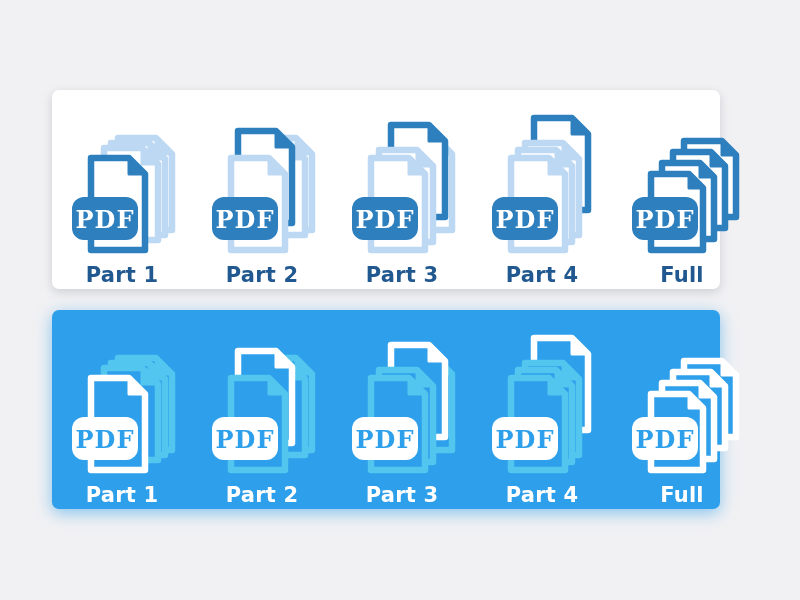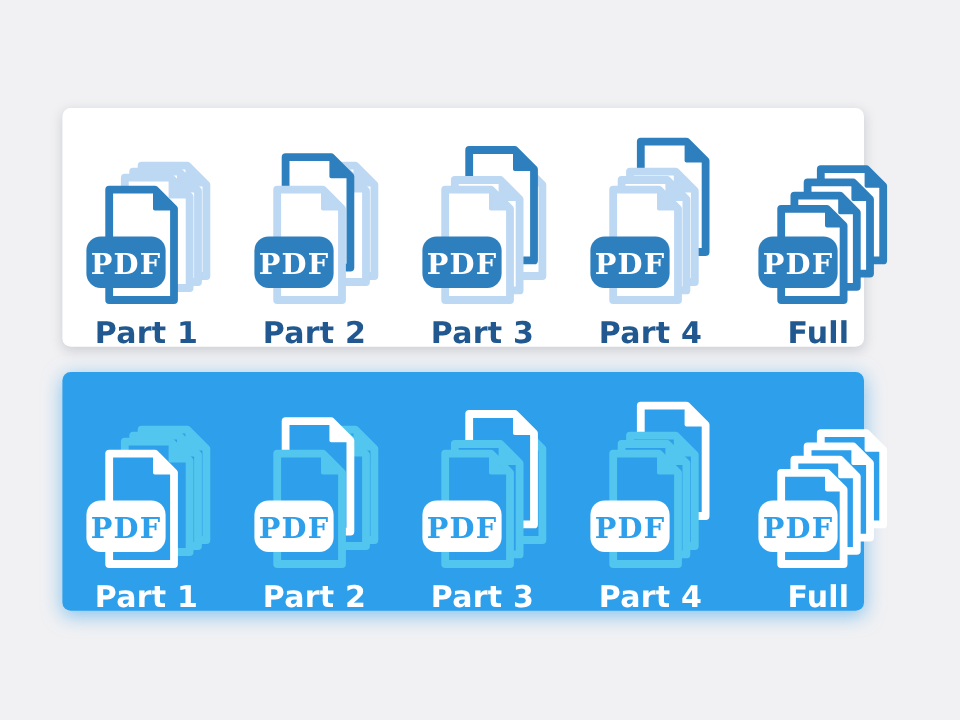--- a/index.html
+++ b/index.html
@@ -19,21 +19,21 @@
     top: 90px; background: #ffffff;
     box-shadow: 0 3px 10px rgba(110,120,140,0.28);
   }
   .panel-blue {
     top: 310px; background: #2e9feb;
     box-shadow: 0 4px 16px rgba(46,159,235,0.55);
   }
   .item { display: flex; flex-direction: column; align-items: center; cursor: pointer; }
   .stack-svg { display: block; overflow: visible; }
   .item-label {
-    margin-top: 3px; font-size: 25px; font-weight: 700;
+    margin-top: 3px; font-size: 21px; font-weight: 700;
     letter-spacing: 0.2px; text-align: center; line-height: 1;
   }
   .panel-light .item-label { color: #21588f; }
   .panel-blue  .item-label { color: #ffffff; }
 </style>
 </head>
 <body>
 
 <div class="stage">
   <section class="panel panel-light" id="panel-light">

